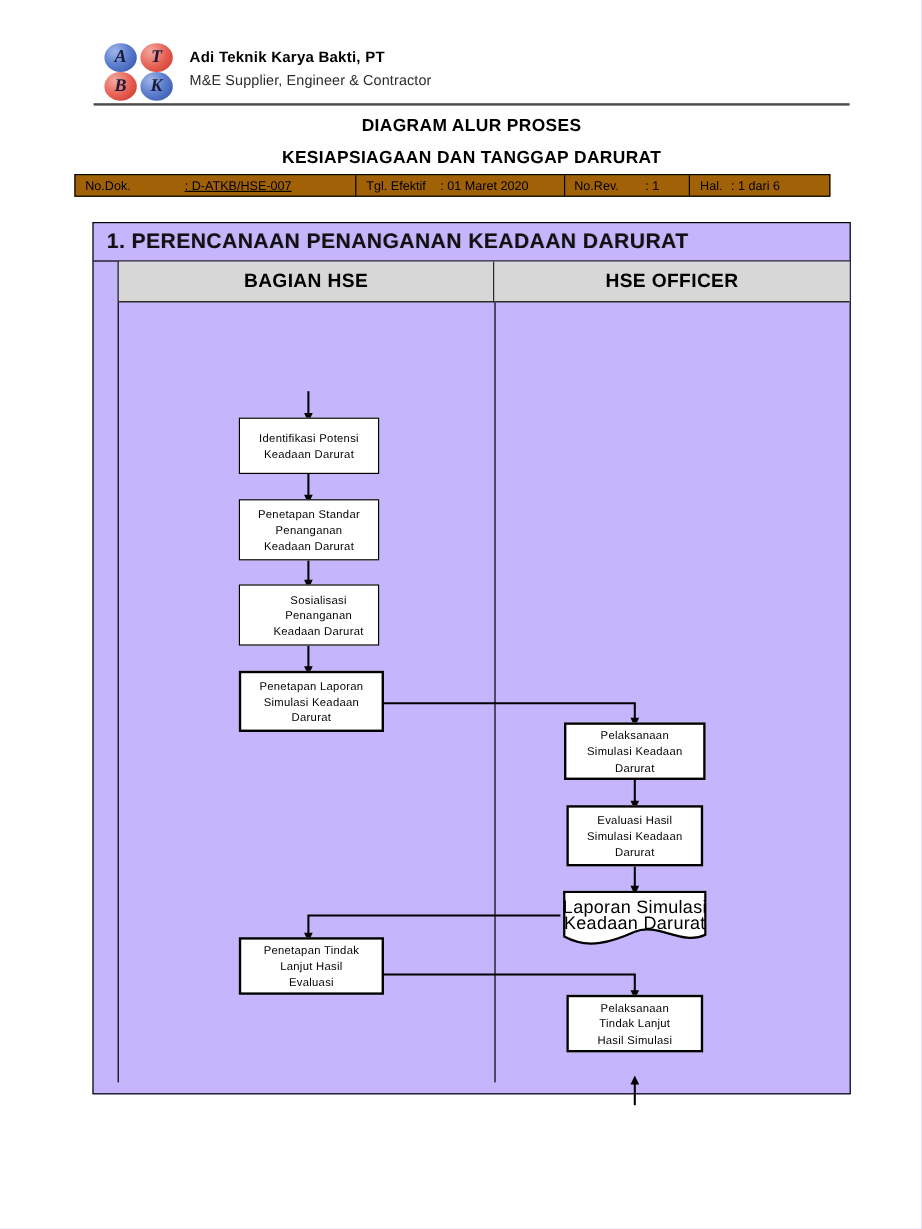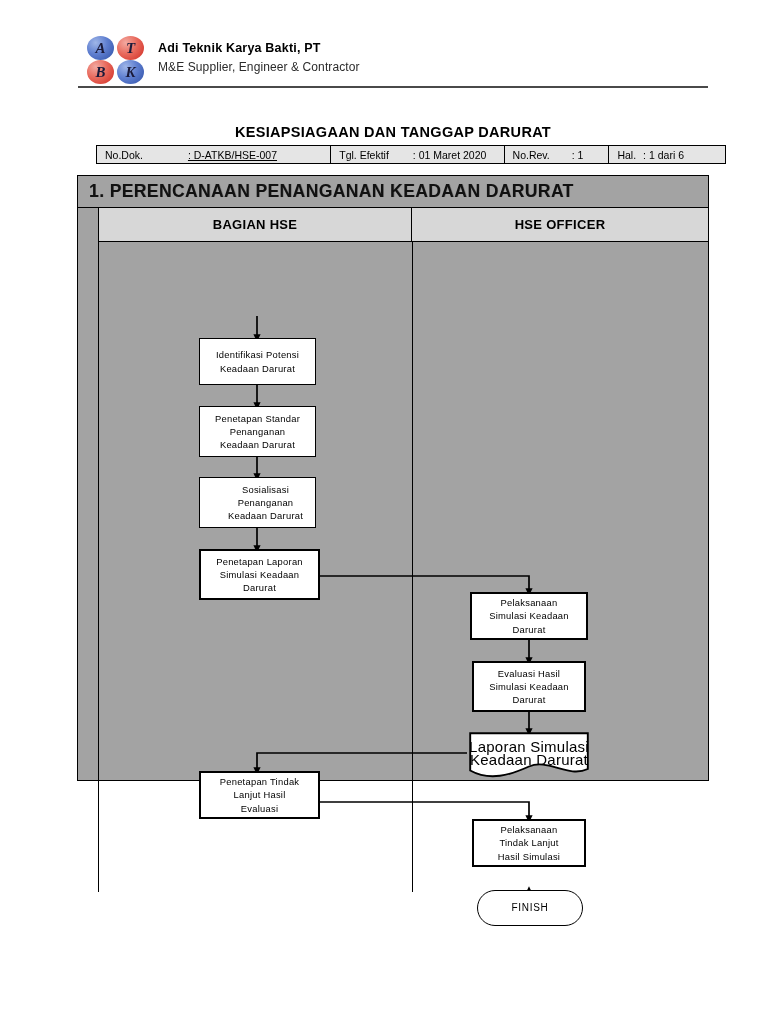--- a/index.html
+++ b/index.html
@@ -34,55 +34,55 @@
   .co-sub{position:absolute;left:80px;top:27px;font-size:12px;color:#2b2b2b;letter-spacing:.1px;}
   .rule{position:absolute;left:0px;top:53px;width:630px;height:2px;background:#4a4a4a;}
 
   
   .doc-title{position:absolute;left:78px;top:97px;width:630px;text-align:center;
     font-size:14.5px;font-weight:bold;letter-spacing:.3px;}
   .doc-title2{position:absolute;left:78px;top:124px;width:630px;text-align:center;
     font-size:14.5px;font-weight:bold;letter-spacing:.3px;}
 
   
-  .info{position:absolute;left:96px;top:145px;width:630px;height:19px;
-    display:flex;border:1.3px solid #000;box-sizing:border-box;background:#e5e5e5;}
+  .info{position:absolute;left:62px;top:145px;width:630px;height:19px;
+    display:flex;border:1.3px solid #000;box-sizing:border-box;background:#a16207;}
   .info .cell{
     display:flex;align-items:center;box-sizing:border-box;
     font-size:10.5px;padding-left:8px;border-right:1.3px solid #000;height:100%;
   }
   .info .cell:last-child{border-right:none;}
   .info .k{white-space:nowrap;}
   .info .v{white-space:nowrap;}
   .c-dok{width:37.3%;}
   .c-tgl{width:27.6%;}
   .c-rev{width:16.7%;}
   .c-hal{width:18.4%;}
   .c-dok .v{margin-left:45px;text-decoration:underline;}
-  .c-tgl .v{margin-left:24px;}
+  .c-tgl .v{margin-left:12px;}
   .c-rev .v{margin-left:22px;}
   .c-hal .v{margin-left:7px;}
 
   
-  .frame{position:absolute;left:77px;top:175px;width:632px;height:606px;
-    border:1.6px solid #000;box-sizing:border-box;background:#a3a3a3;}
+  .frame{position:absolute;left:77px;top:185px;width:632px;height:727px;
+    border:1.6px solid #000;box-sizing:border-box;background:#c4b5fd;}
   .sect-title{position:absolute;left:0;top:0;width:100%;height:32px;
     box-sizing:border-box;border-bottom:1.6px solid #000;
     display:flex;align-items:center;}
   .sect-title span{font-size:17.5px;font-weight:bold;letter-spacing:.4px;padding-left:11px;
     color:#111;text-shadow:0.6px 0 0 rgba(0,0,0,.25);}
 
   .gutter{position:absolute;left:0;top:32px;width:21px;height:684px;
     border-right:1.4px solid #000;box-sizing:border-box;}
 
   .cols{position:absolute;left:21px;top:32px;width:609px;height:684px;}
   .colhead{position:absolute;top:0;height:34px;background:#d7d7d7;
     box-sizing:border-box;border-bottom:1.4px solid #000;
     display:flex;align-items:center;justify-content:center;
-    font-size:13px;font-weight:bold;letter-spacing:.3px;}
+    font-size:16px;font-weight:bold;letter-spacing:.3px;}
   .ch-left{left:0;width:313px;border-right:1.4px solid #000;}
   .ch-right{left:313px;width:296px;}
 
   .divider{position:absolute;left:313px;top:34px;width:0;height:650px;
     border-left:1.4px solid #000;}
 
   
   .canvas{position:absolute;left:0;top:0;width:609px;height:684px;}
 
   .node{position:absolute;box-sizing:border-box;border:1.7px solid #000;background:#fff;
@@ -116,20 +116,21 @@
         </div>
       <div class="cell c3">
           <div class="disc d-blue">K</div>
         </div>
     </div>
     <div class="co-name">Adi Teknik Karya Bakti, PT</div>
     <div class="co-sub">M&amp;E Supplier, Engineer &amp; Contractor</div>
     <div class="rule"></div>
   </div>
 
+  <div class="doc-title">DIAGRAM ALUR PROSES</div>
   <div class="doc-title2">KESIAPSIAGAAN DAN TANGGAP DARURAT</div>
 
   <div class="info">
     <div class="cell c-dok">
       <span class="k">No.Dok.</span>
       <span class="v">: D-ATKB/HSE-007</span>
     </div>
     <div class="cell c-tgl">
       <span class="k">Tgl. Efektif</span>
       <span class="v">: 01 Maret 2020</span>
@@ -256,20 +257,17 @@
         </div>
 
         <div class="node heavy" style="left:373px;top:611px;width:114px;height:48px;">
           <div>
             <div>Pelaksanaan</div>
             <div>Tindak Lanjut</div>
             <div>Hasil Simulasi</div>
           </div>
         </div>
 
-        <div class="node term" style="left:378px;top:682px;width:106px;height:36px;">
-          <span>FINISH</span>
-        </div>
 
       </div>
     </div>
   </div>
 </div>
 
 </body></html>

